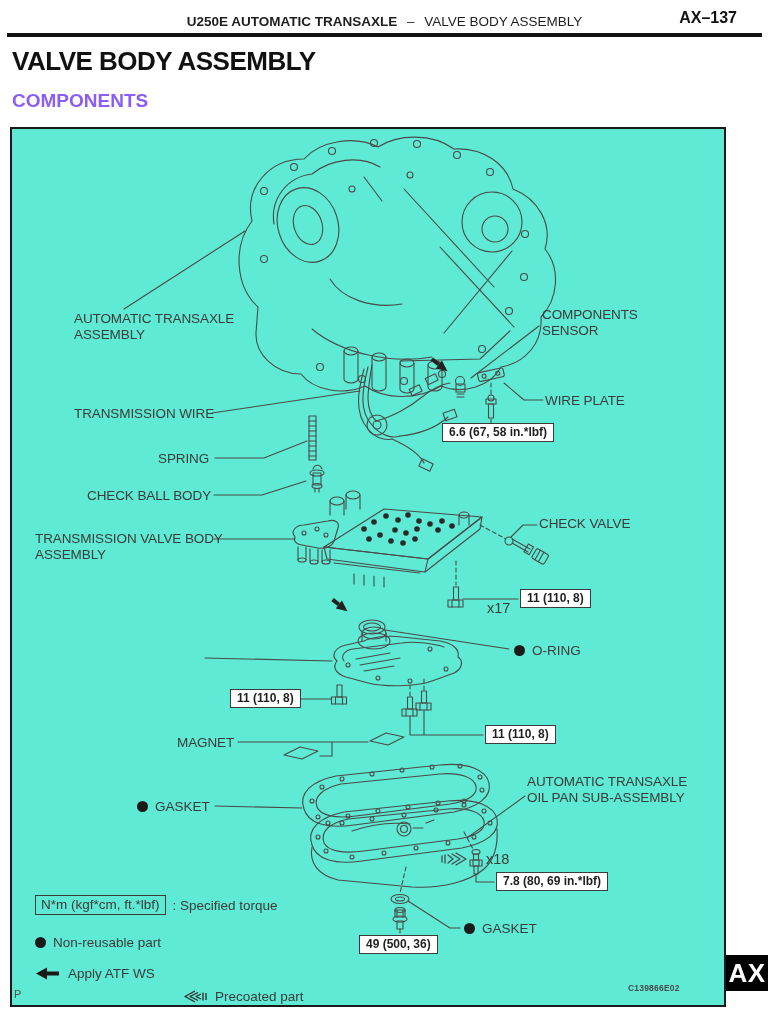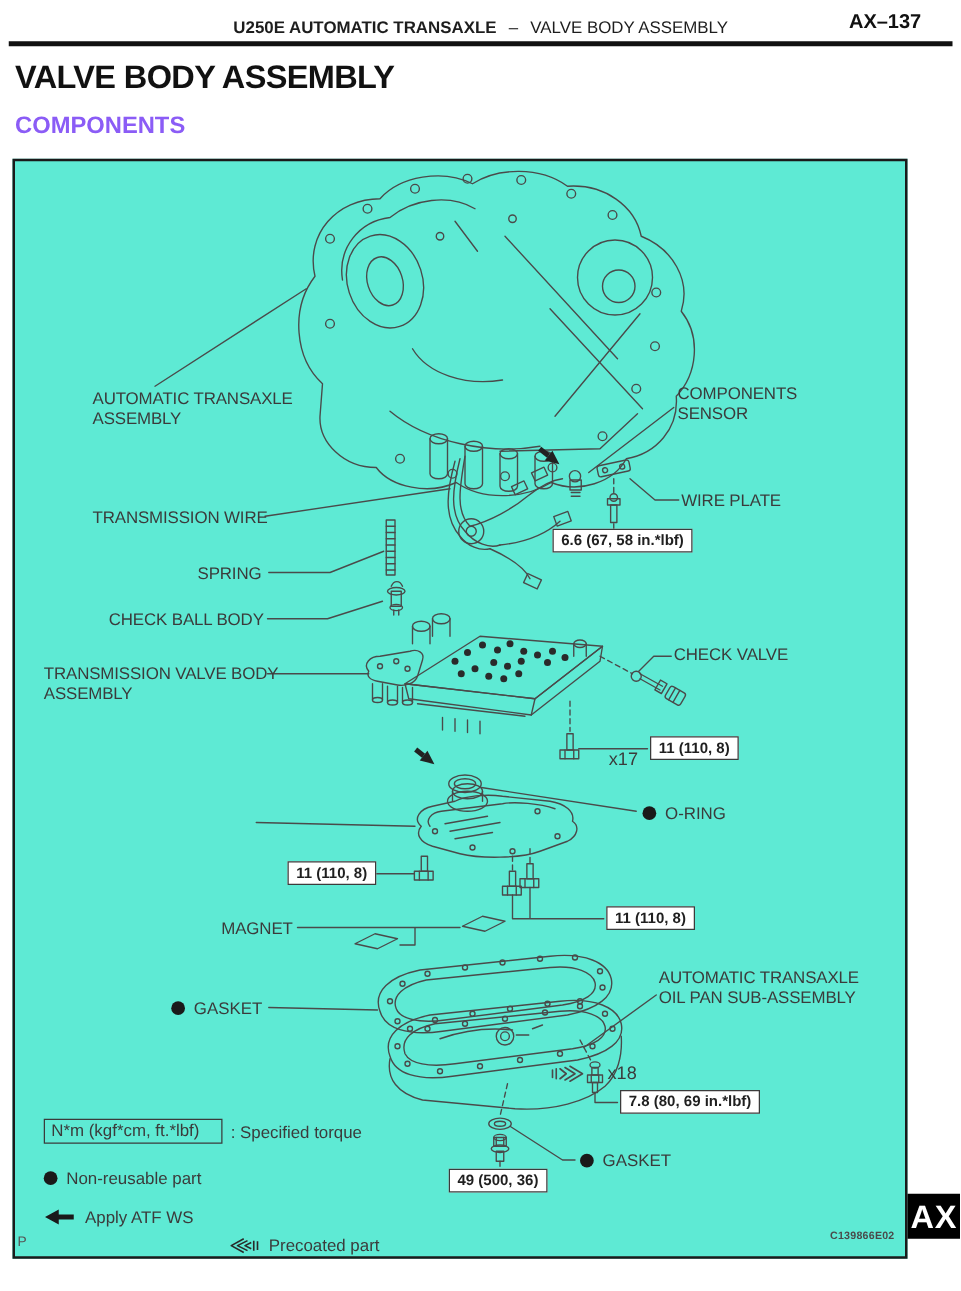--- a/index.html
+++ b/index.html
@@ -14,21 +14,21 @@
   .subtitle{position:absolute;top:90px;left:12px;font-size:19px;font-weight:bold;color:#8b5cf6;}
   .dbox{position:absolute;left:10px;top:127px;width:712px;height:876px;border:2px solid #1a1a1a;background:#5eead4;}
   .art{position:absolute;left:0;top:0;}
   .lbl{position:absolute;font-size:13.5px;line-height:16px;color:#3b3b3b;white-space:nowrap;letter-spacing:-0.1px;}
   .tq{position:absolute;border:1.6px solid #3b3b3b;background:#fff;font-weight:bold;font-size:12px;
       padding:1px 6px 2px 6px;color:#1f1f1f;white-space:nowrap;z-index:3;}
   .cnt{position:absolute;font-size:14.5px;color:#3b3b3b;white-space:nowrap;}
   .dot{width:11px;height:11px;border-radius:50%;background:#1a1a1a;flex:0 0 auto;}
   .bullet-lbl{position:absolute;display:flex;align-items:center;gap:7px;font-size:13.5px;color:#3b3b3b;white-space:nowrap;}
   .legend-row{position:absolute;display:flex;align-items:center;gap:7px;font-size:13.5px;color:#3b3b3b;white-space:nowrap;}
-  .legend-row .tqu{border:1.6px solid #3b3b3b;padding:1px 17px 2px 5px;color:#3b3b3b;}
+  .legend-row .tqu{border:1.6px solid #3b3b3b;padding:1px 5px 2px 5px;color:#3b3b3b;}
   .figcode{position:absolute;font-size:8.5px;font-weight:bold;color:#4a4a4a;letter-spacing:0.2px;}
   .pletter{position:absolute;left:14px;top:988px;font-size:11px;color:#555;}
   .ax-tab{position:absolute;right:1px;top:955px;width:42px;height:36px;background:#000;color:#fff;
           font-size:26px;font-weight:bold;display:flex;align-items:center;justify-content:center;letter-spacing:0.5px;}
 </style>
 </head>
 <body>
 
 <div class="page">
 
@@ -404,18 +404,18 @@
         <g fill="none" stroke="#2a2a2a" stroke-width="1.3" stroke-linejoin="round">
           <path d="M13,1 L3,6.5 L13,12"></path>
           <path d="M16,2.5 L8,6.5 L16,10.5"></path>
           <path d="M19,4 L14,6.5 L19,9"></path>
           <path d="M21,2.5 v8 M24,3 v7"></path>
         </g>
       </svg>
       <span>Precoated part</span>
     </div>
 
-    <div class="figcode" style="left:652px;top:854px;">C139866E02</div>
+    <div class="figcode" style="left:616px;top:854px;">C139866E02</div>
   </div>
 
   <div class="pletter">P</div>
   <div class="ax-tab">AX</div>
 </div>
 
 </body></html>

